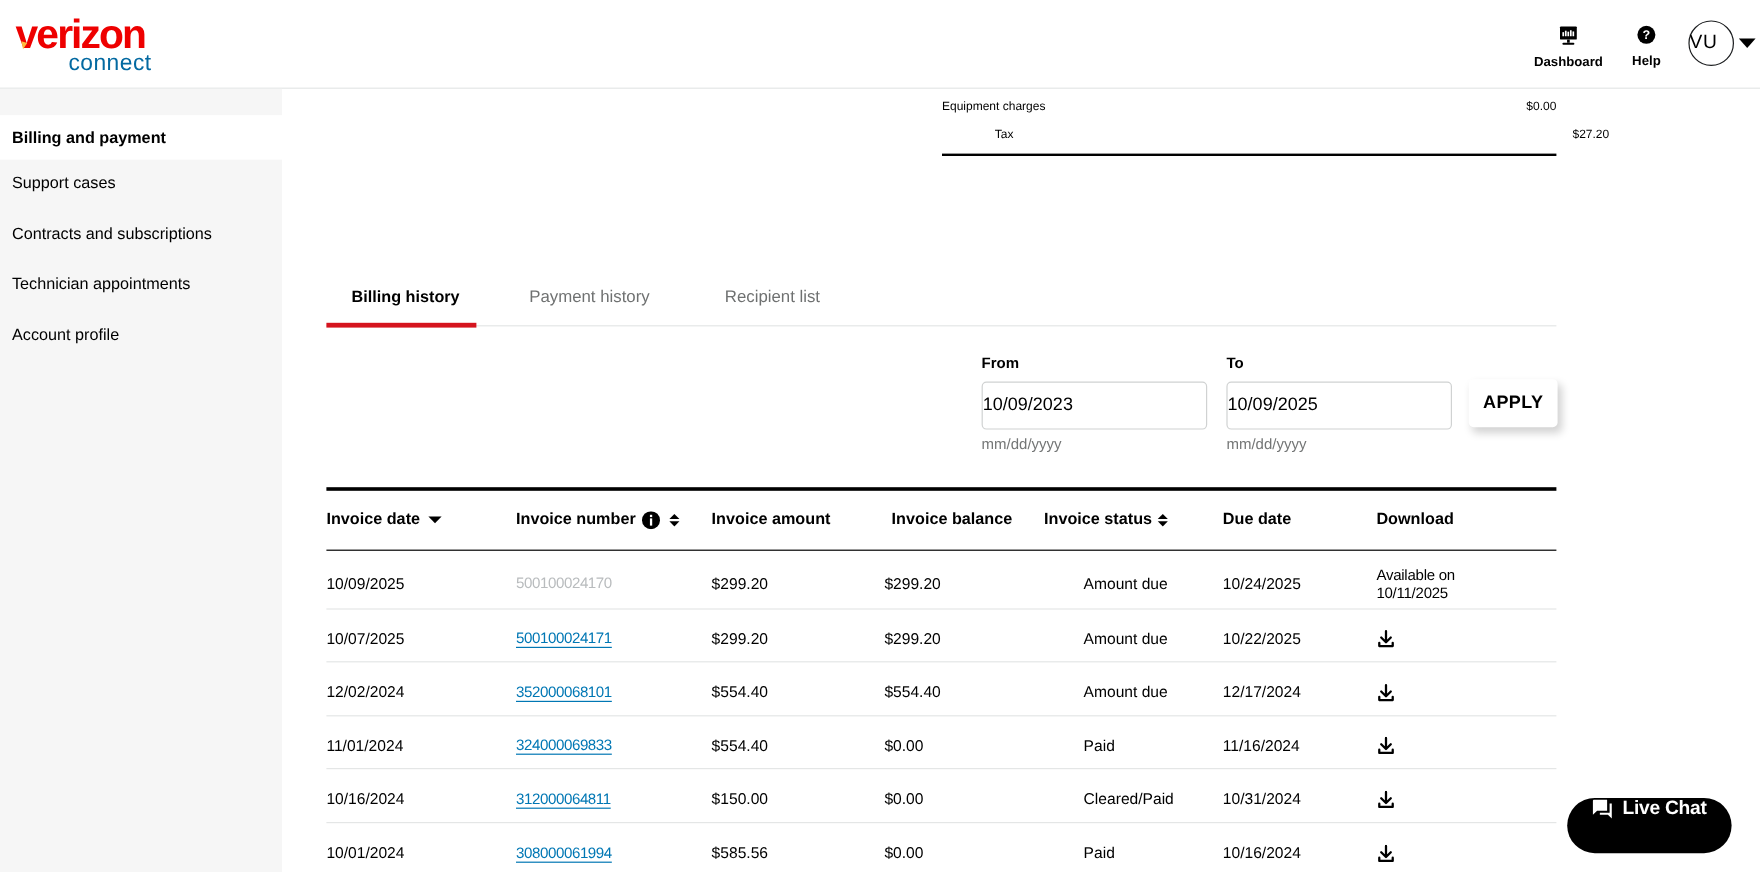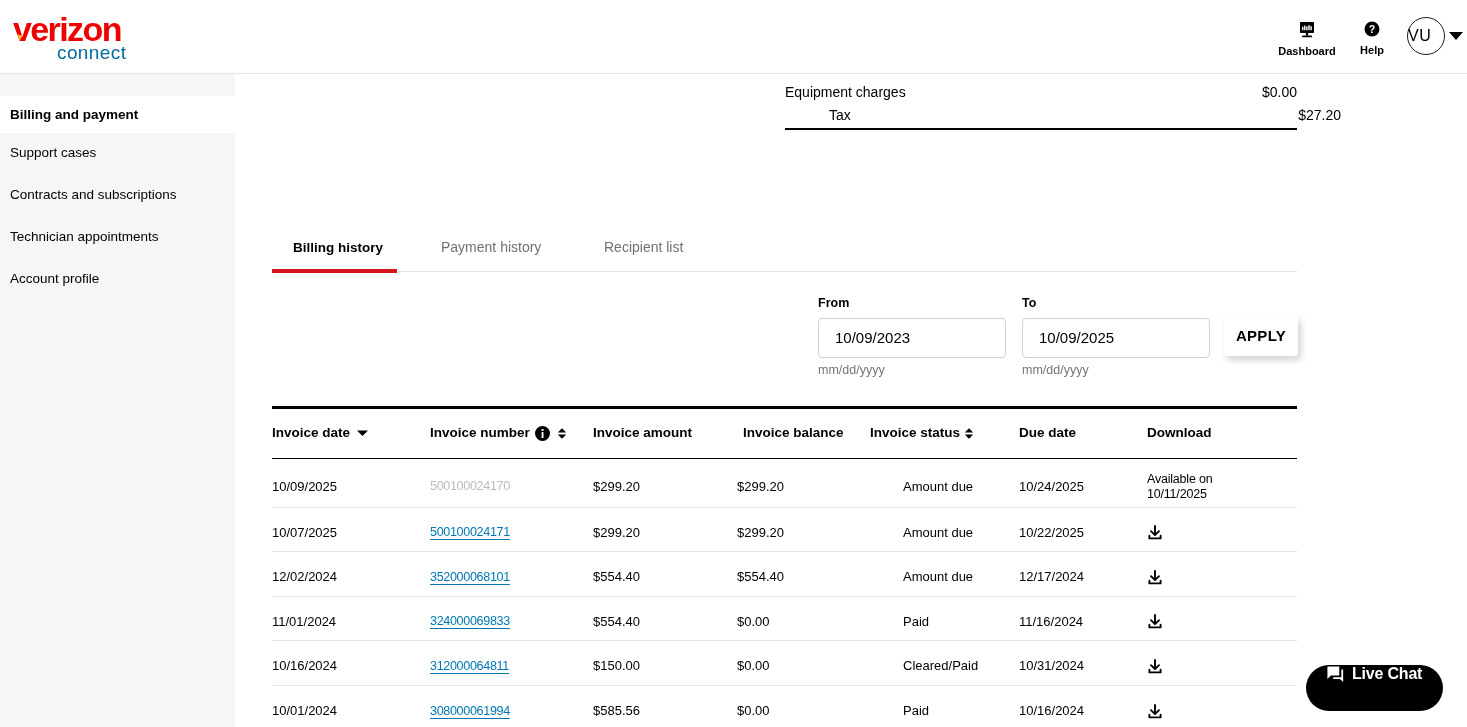--- a/index.html
+++ b/index.html
@@ -27,33 +27,33 @@
   #caret { left:1449px; top:32px; width:0; height:0;
      border-left:7px solid transparent; border-right:7px solid transparent;
      border-top:8px solid #000; }
 
   
   #sidebar { left:0; top:74px; width:235px; height:653px; background:#f6f6f6; }
   .side-item { position:absolute; left:10px; font-size:13.5px; color:#000; }
   #side-sel { position:absolute; left:0; top:22px; width:235px; height:37px; background:#fff; }
 
   
-  .sumrow { left:785px; width:512px; height:20px; font-size:14px; }
+  .sumrow { left:785px; width:512px; height:20px; font-size:10px; }
   .sumrow .v { position:absolute; right:0; top:0; }
   #sum-line { left:785px; top:128px; width:512px; height:2px; background:#000; }
 
   
   .tab { top:239px; font-size:14px; color:#6f7171; }
   #tabline { left:272px; top:271px; width:1025px; height:1px; background:#e4e6e6; }
   #tabred { left:272px; top:269px; width:125px; height:4px; background:#d5141e; }
 
   
   .flabel { top:296px; font-size:12.5px; font-weight:bold; }
   .finput { top:318px; height:40px; border:1px solid #d0d2d2; border-radius:4px;
-      background:#fff; font-size:15px; line-height:38px; padding-left:16px; }
+      background:#fff; font-size:15px; line-height:38px; padding-left:0; }
   .fhint { top:363px; font-size:12.5px; color:#747676; }
   #apply { left:1224px; top:316px; width:74px; height:40px; background:#fff; border-radius:4px;
       box-shadow:3px 4px 7px rgba(0,0,0,0.18); text-align:center; line-height:40px;
       font-size:15px; font-weight:bold; letter-spacing:0.3px; }
 
   
   #thead-top { left:272px; top:406px; width:1025px; height:2.5px; background:#000; }
   #thead-bot { left:272px; top:457.5px; width:1025px; height:1.5px; background:#000; }
   .th { top:425px; font-size:13.5px; font-weight:bold; }
   .tbl-row { position:absolute; left:272px; width:1025px; }

